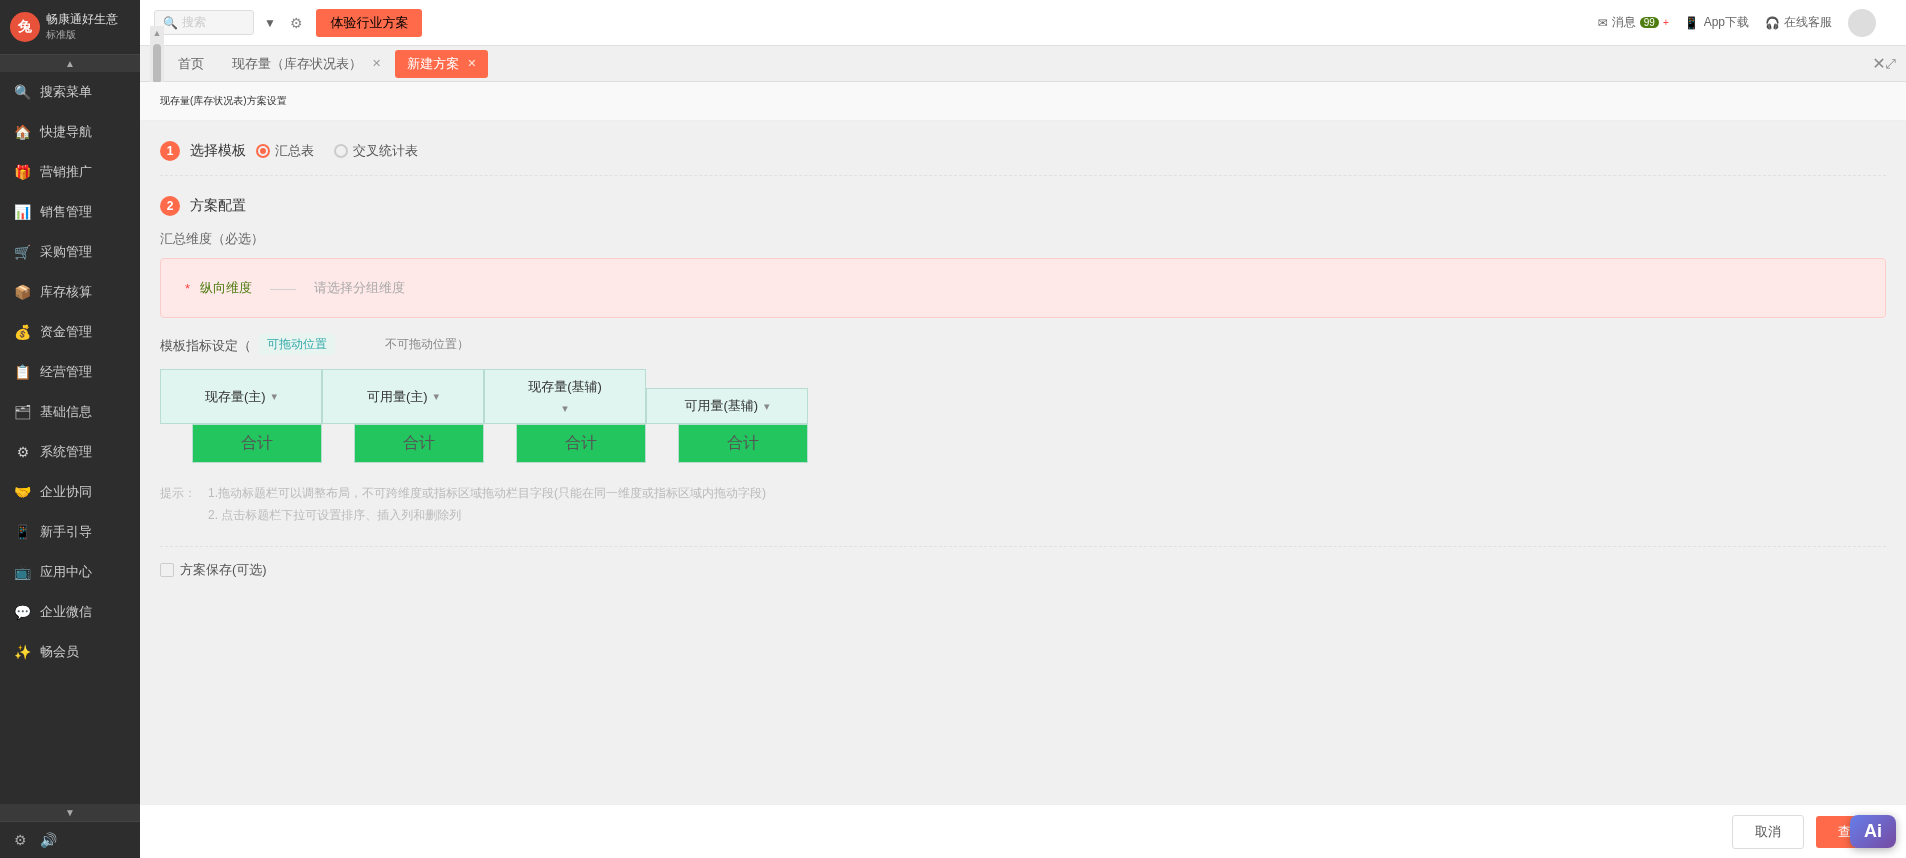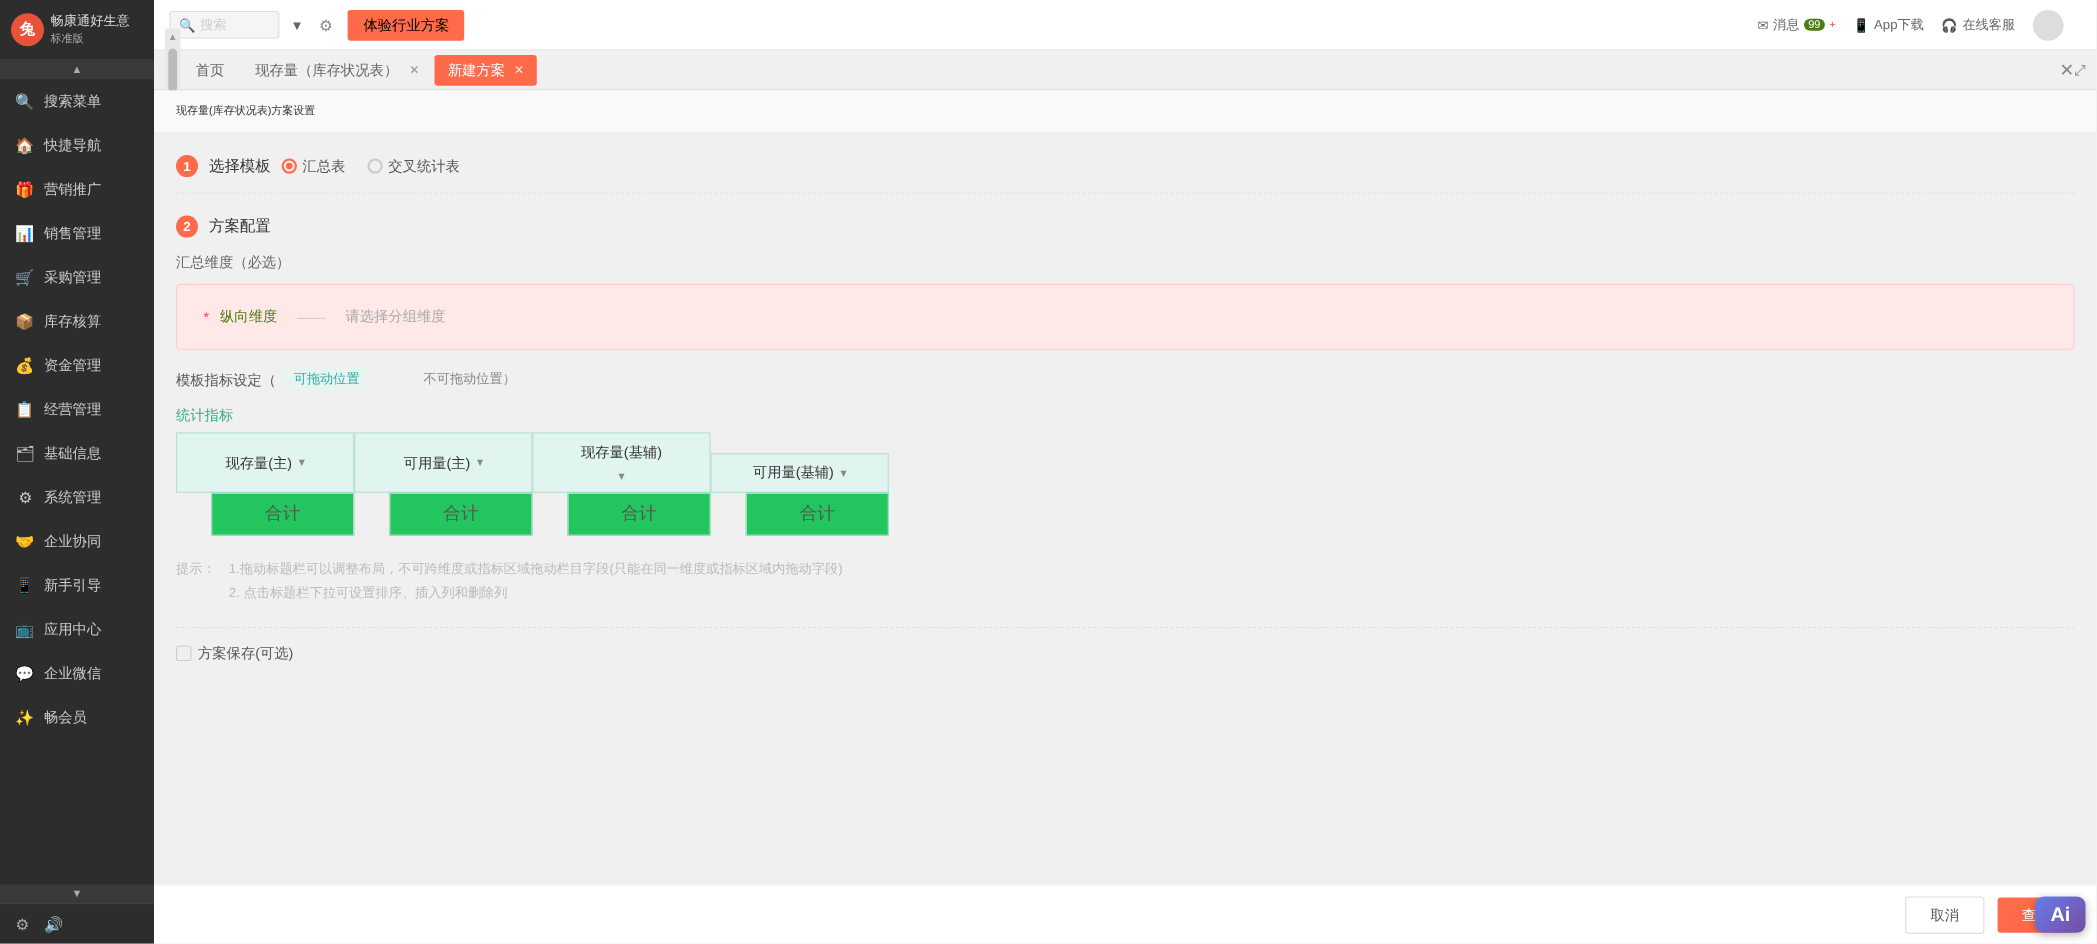--- a/index.html
+++ b/index.html
@@ -391,21 +391,20 @@
           <div class="indicator-settings">
             <div class="indicator-settings-label">
               <span>模板指标设定（</span>
               <span class="tag-draggable">可拖动位置</span>
               <span>　　</span>
               <span class="tag-no-drag">不可拖动位置）</span>
             </div>
           </div>
 
           <div>
-            <div class="stats-section-label">统计指标</div>
             <table class="stats-table" style="border-collapse:collapse;">
               <thead class="stats-thead">
                 <tr>
                   <th style="background:#e0f5ef;border:1px solid #b8ddd0;padding:8px 18px;font-weight:normal;min-width:130px;text-align:center;">
                     <span>现存量(主)</span>
                     <span class="dropdown-arrow">▾</span>
                   </th>
                   <th style="background:#e0f5ef;border:1px solid #b8ddd0;padding:8px 18px;font-weight:normal;min-width:130px;text-align:center;">
                     <span>可用量(主)</span>
                     <span class="dropdown-arrow">▾</span>

